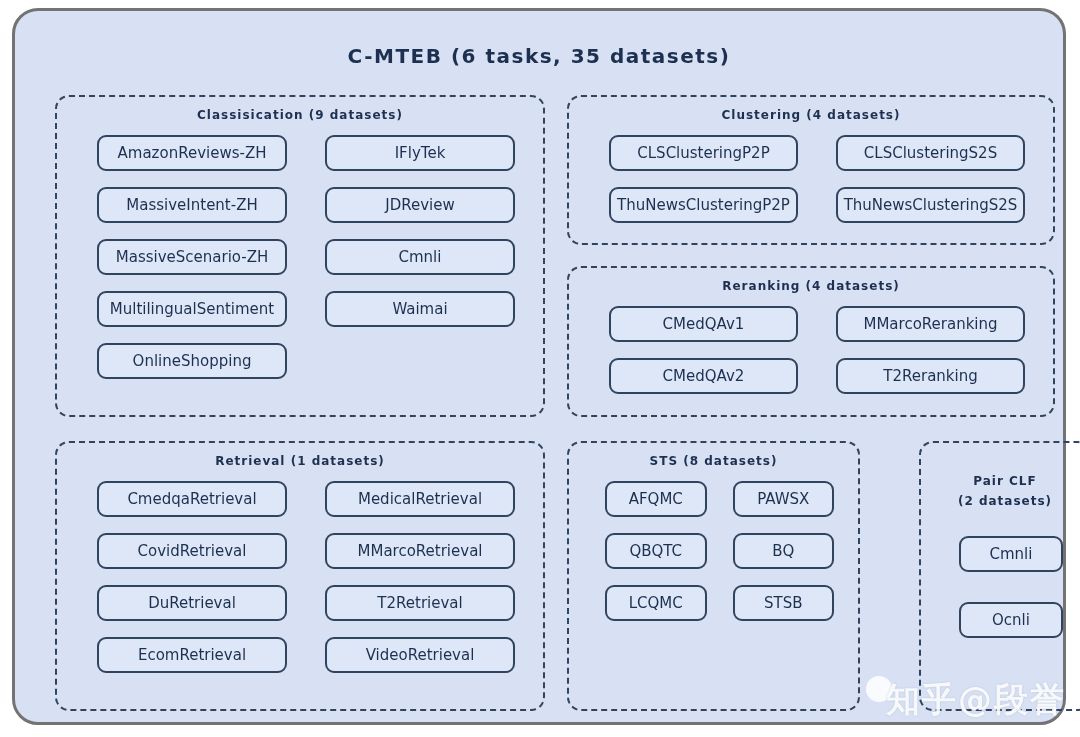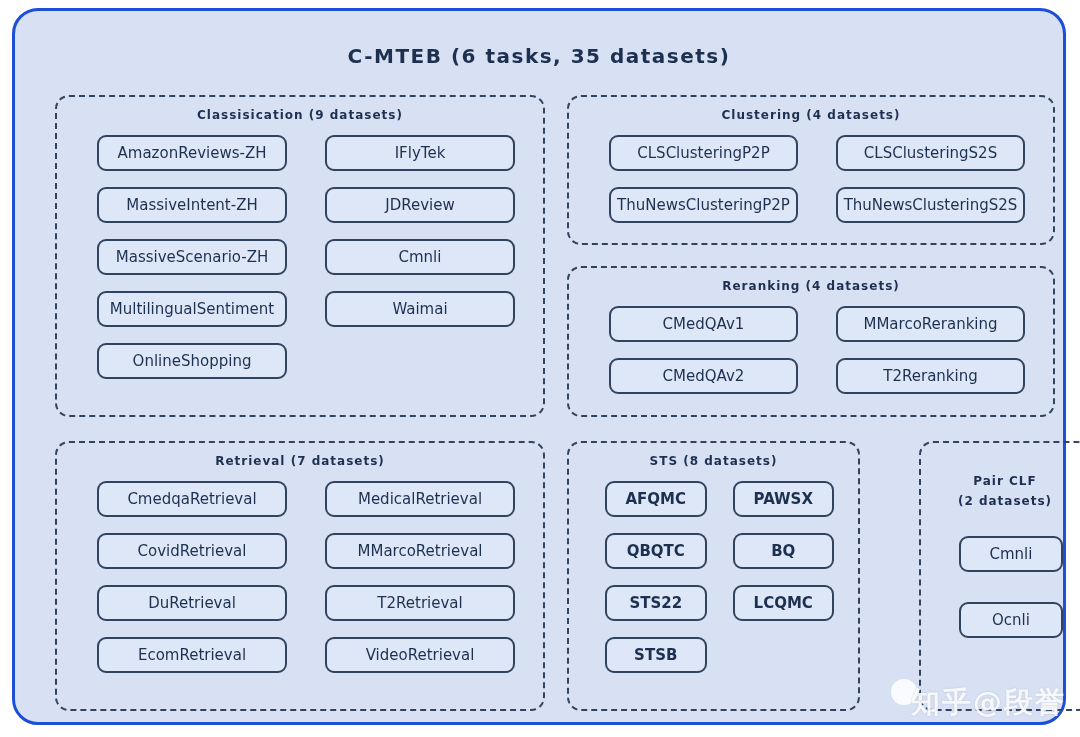--- a/index.html
+++ b/index.html
@@ -18,21 +18,21 @@
     overflow: hidden;
   }
   .frame {
     position: absolute;
     left: 12px;
     top: 8px;
     width: 1054px;
     height: 717px;
     box-sizing: border-box;
     background: #d8e1f4;
-    border: 3px solid #1d4ed8;
+    border: 3px solid #737373;
     border-radius: 26px;
   }
   .main-title {
     position: absolute;
     left: 0;
     top: 33px;
     width: 100%;
     text-align: center;
     font-size: 20px;
     font-weight: bold;
@@ -79,31 +79,31 @@
     margin-left: 12px;
   }
   
   .sec-classification { left: 40px;  top: 84px;  width: 490px; height: 322px; }
   .sec-clustering     { left: 552px; top: 84px;  width: 488px; height: 150px; }
   .sec-reranking      { left: 552px; top: 255px; width: 488px; height: 151px; }
   .sec-retrieval      { left: 40px;  top: 430px; width: 490px; height: 270px; }
   .sec-sts            { left: 552px; top: 430px; width: 293px; height: 270px; }
   .sec-pairclf        { left: 904px; top: 430px; width: 172px; height: 270px; }
 
-  .sec-sts .grid { column-gap: 14px; padding: 13px 24px 0 24px; font-weight: bold; }
+  .sec-sts .grid { column-gap: 14px; padding: 13px 24px 0 24px; }
   .sec-pairclf .grid { padding: 24px 26px 0 26px; row-gap: 30px; }
   .sec-pairclf .section-title { margin-top: 28px; line-height: 1.7; }
 
   .watermark {
     position: absolute;
     right: 14px;
     bottom: 14px;
     display: flex;
     align-items: center;
-    font-size: 29px;
+    font-size: 34px;
     font-weight: bold;
     color: rgba(255, 255, 255, 0.88);
     text-shadow: 0 0 2px rgba(140, 150, 170, 0.45);
     letter-spacing: 2px;
     pointer-events: none;
   }
   .watermark-avatar {
     width: 26px;
     height: 26px;
     border-radius: 50%;
@@ -149,41 +149,40 @@
       <div class="section-title">Reranking (4 datasets)</div>
       <div class="grid">
         <div class="node">CMedQAv1</div>
         <div class="node">MMarcoReranking</div>
         <div class="node">CMedQAv2</div>
         <div class="node">T2Reranking</div>
       </div>
     </div>
 
     <div class="section sec-retrieval">
-      <div class="section-title">Retrieval (7 datasets)</div>
+      <div class="section-title">Retrieval (1 datasets)</div>
       <div class="grid">
         <div class="node">CmedqaRetrieval</div>
         <div class="node">MedicalRetrieval</div>
         <div class="node">CovidRetrieval</div>
         <div class="node">MMarcoRetrieval</div>
         <div class="node">DuRetrieval</div>
         <div class="node">T2Retrieval</div>
         <div class="node">EcomRetrieval</div>
         <div class="node">VideoRetrieval</div>
       </div>
     </div>
 
     <div class="section sec-sts">
       <div class="section-title">STS (8 datasets)</div>
       <div class="grid">
         <div class="node">AFQMC</div>
         <div class="node">PAWSX</div>
         <div class="node">QBQTC</div>
         <div class="node">BQ</div>
-        <div class="node">STS22</div>
         <div class="node">LCQMC</div>
         <div class="node">STSB</div>
       </div>
     </div>
 
     <div class="section sec-pairclf">
       <div class="section-title">
         <div>Pair CLF</div>
         <div>(2 datasets)</div>
       </div>

